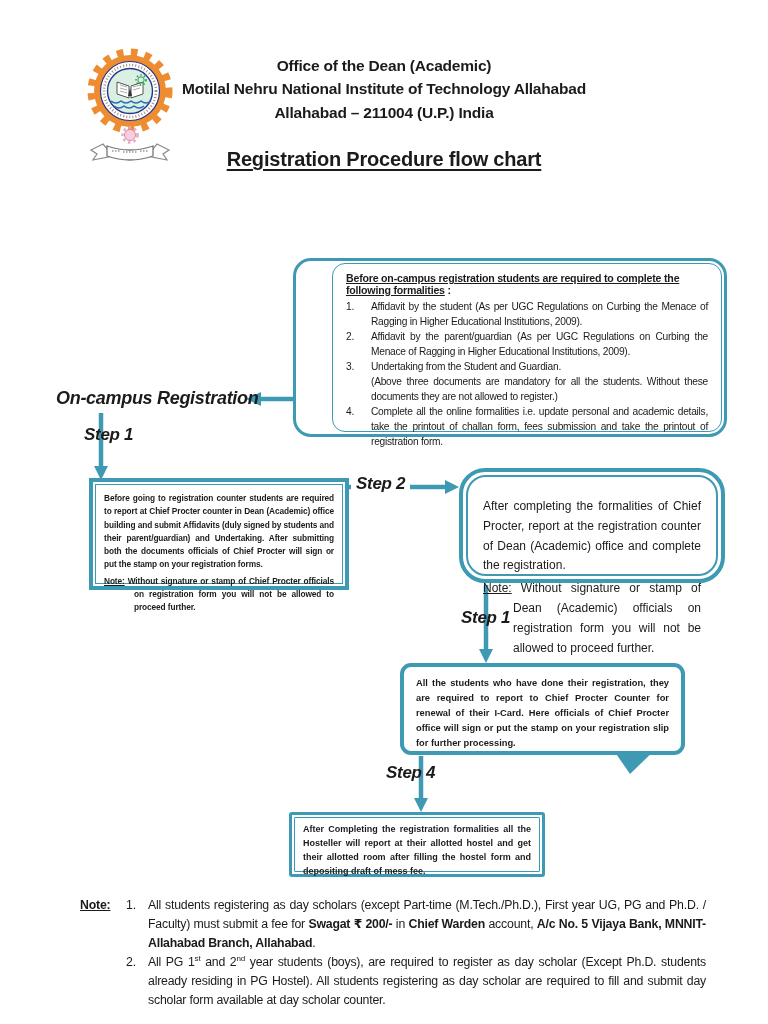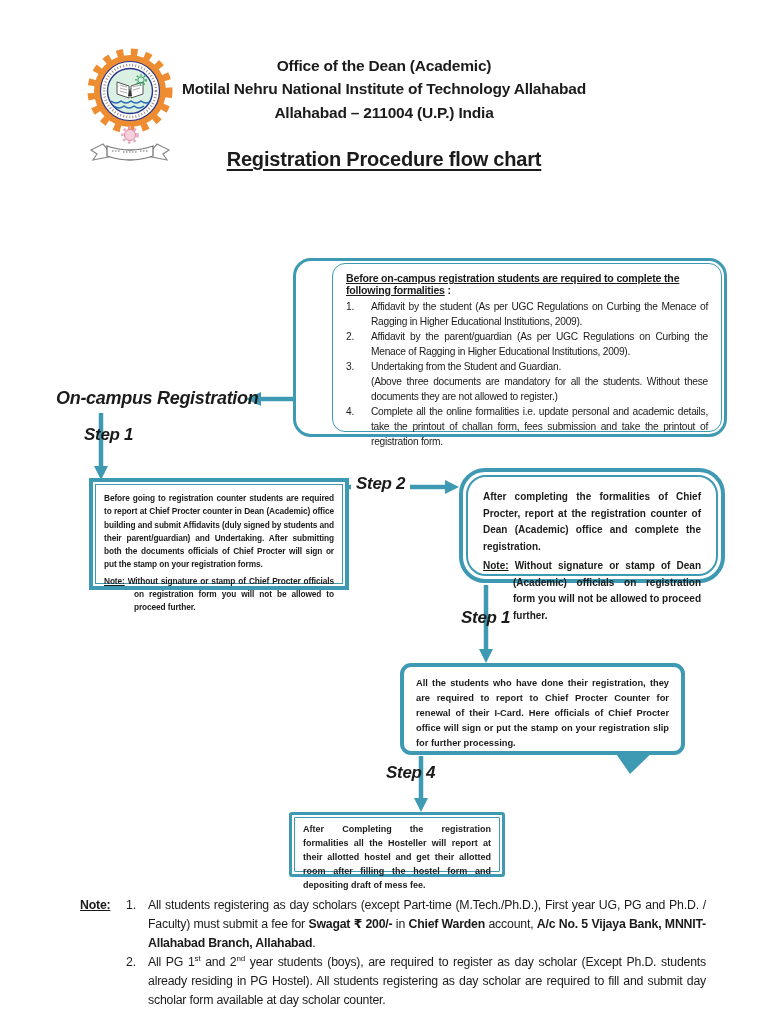--- a/index.html
+++ b/index.html
@@ -32,28 +32,28 @@
   .box-form h4 .u { text-decoration:underline; }
   .fl { display:flex; font-size:10.2px; line-height:1.47; letter-spacing:-0.25px; }
   .fl .num { width:25px; flex:none; }
   .fl .txt { flex:1; text-align:justify; }
   
   .box-s1 { left:52px; top:478px; width:260px; height:112px; border-width:4px;margin-left:37px; }
   .box-s1 .inner { border-width:1px; padding:7px 8px; font-size:8.3px; font-weight:bold;
                    line-height:1.6; text-align:justify; letter-spacing:-0.1px; }
   
   .box-s2 { left:459px; top:468px; width:266px; height:115px; border-width:4px; border-radius:26px; }
-  .box-s2 .inner { inset:3px; border-width:2px; border-radius:20px; padding:12px 15px;
-                   font-size:10px; font-weight:bold; line-height:1.65; text-align:justify; }
+  .box-s2 .inner { inset:3px; border-width:2px; border-radius:20px; padding:20px 15px;
+                   font-size:12px; font-weight:normal; line-height:1.65; text-align:justify; }
   
   .box-s3 { left:400px; top:663px; width:285px; height:92px; border-width:4px; border-radius:11px;text-decoration:underline; }
   .box-s3 .pad { position:absolute; inset:0; padding:9px 12px; font-size:9.3px; font-weight:bold;
                  line-height:1.62; text-align:justify; box-sizing:border-box; }
   
-  .box-s4 { left:289px; top:812px; width:216px; height:65px; border-radius:3px; }
+  .box-s4 { left:289px; top:812px; width:256px; height:65px; border-radius:3px; }
   .box-s4 .inner { border-width:1px; border-radius:1px; padding:5px 8px; font-size:9px;
                    font-weight:bold; line-height:1.55; text-align:justify; }
   .hang { padding-left:30px; text-indent:-30px; margin-top:3px; }
   .nlbl { text-decoration:underline; }
   
   .flow-label { position:absolute; z-index:3; font-weight:bold; font-style:italic;
                 font-size:17px; letter-spacing:-0.3px; white-space:nowrap; }
   .lbl-oncampus { left:56px; top:388px; font-size:18px; }
   .lbl-s1 { left:84px; top:425px; }
   .lbl-s2 { left:351px; top:474px; background:#fff; padding:0 5px; }

